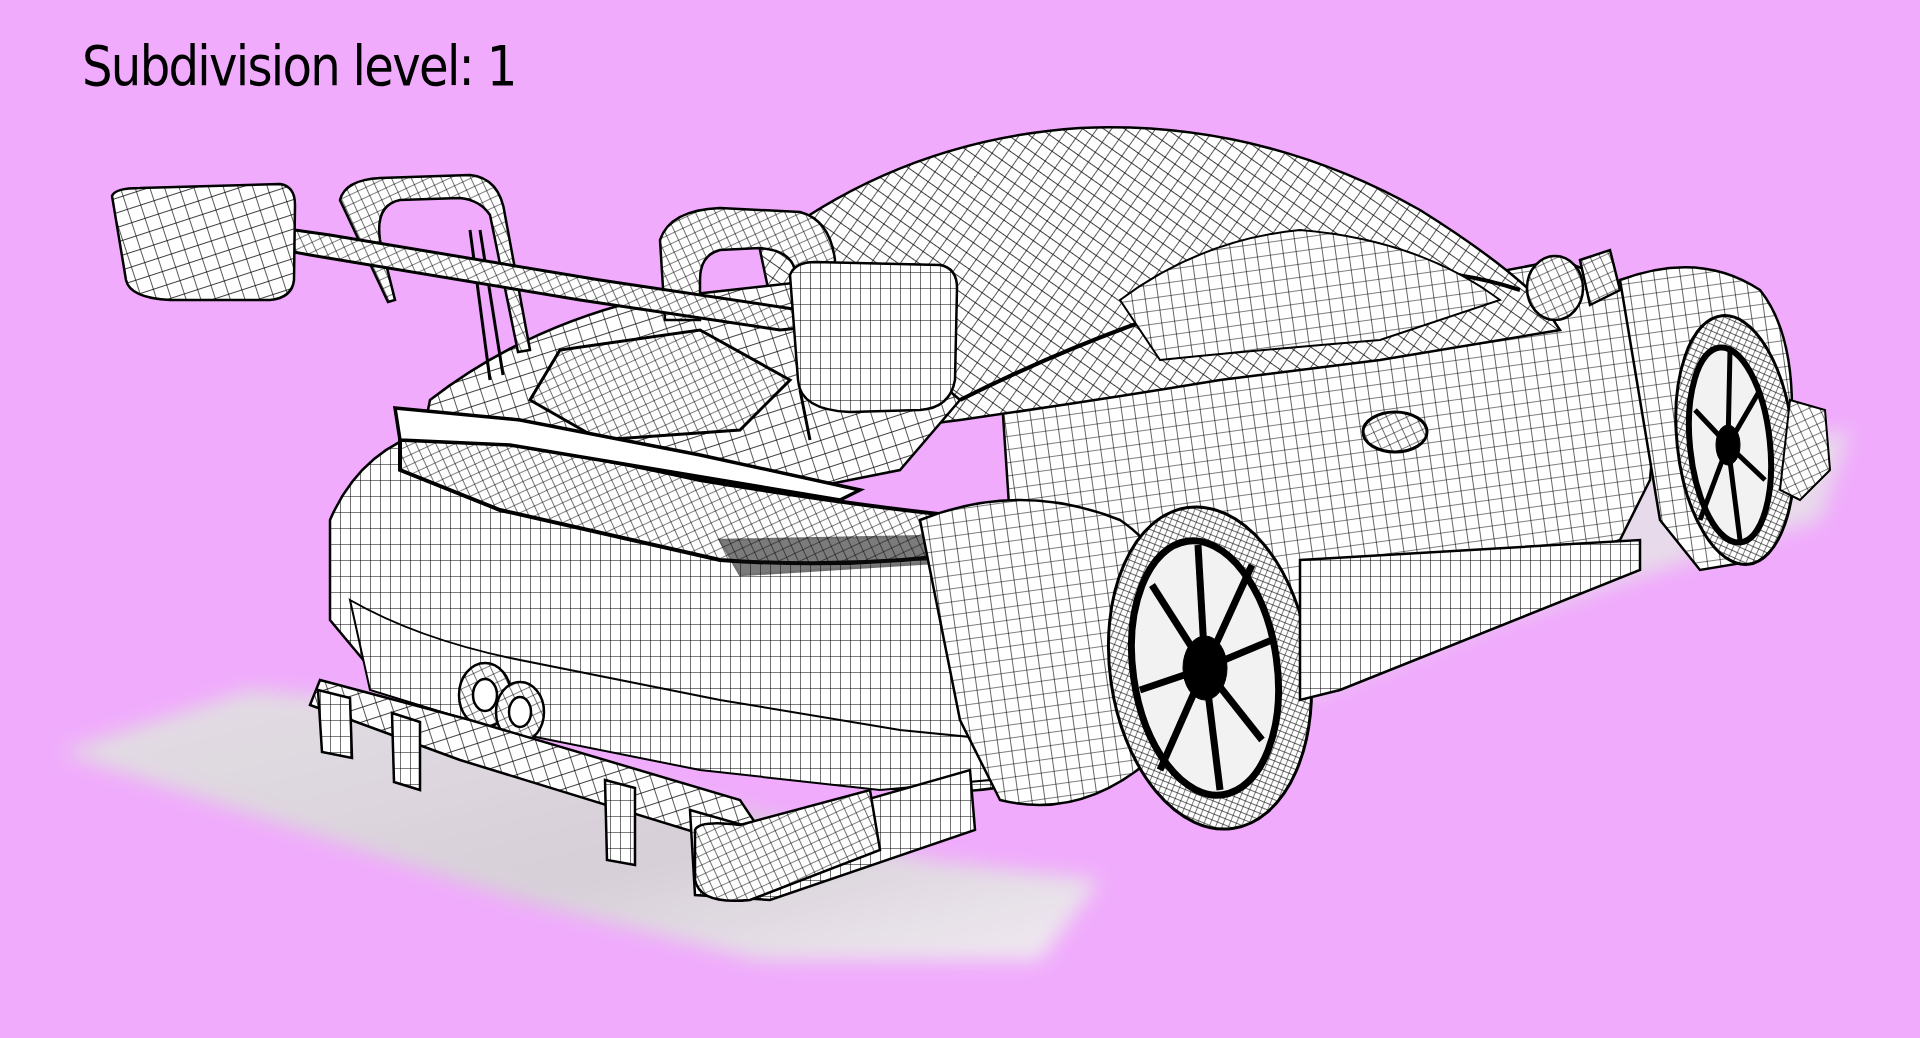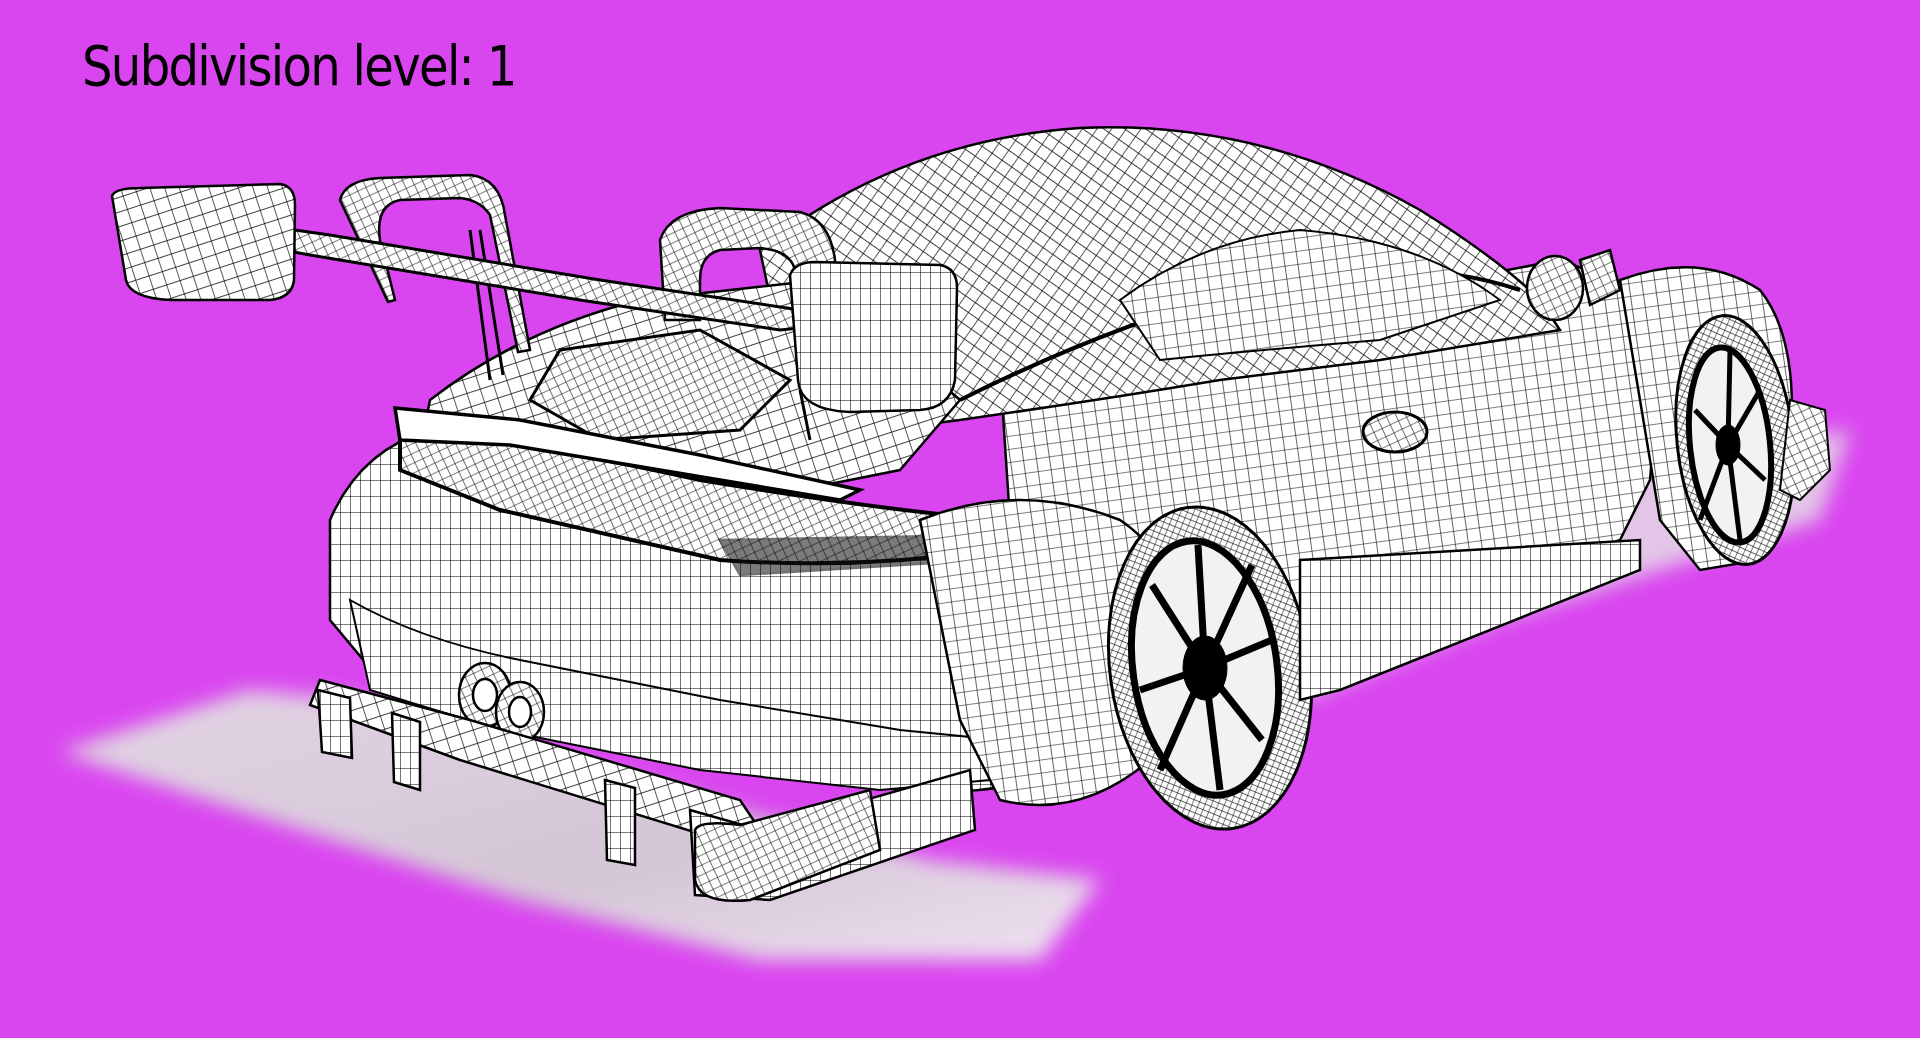--- a/index.html
+++ b/index.html
@@ -7,21 +7,21 @@
       padding: 0;
       width: 1920px;
       height: 1038px;
       background: #ffffff;
       overflow: hidden;
     }
     .canvas {
       position: relative;
       width: 1920px;
       height: 1038px;
-      background: #d946ef;
+      background: #f0abfc;
     }
     .caption {
       position: absolute;
       left: 82px;
       top: 26px;
       font-family: "DejaVu Sans", sans-serif;
       font-size: 56px;
       letter-spacing: -2px;
       color: #000000;
       line-height: 80px;

